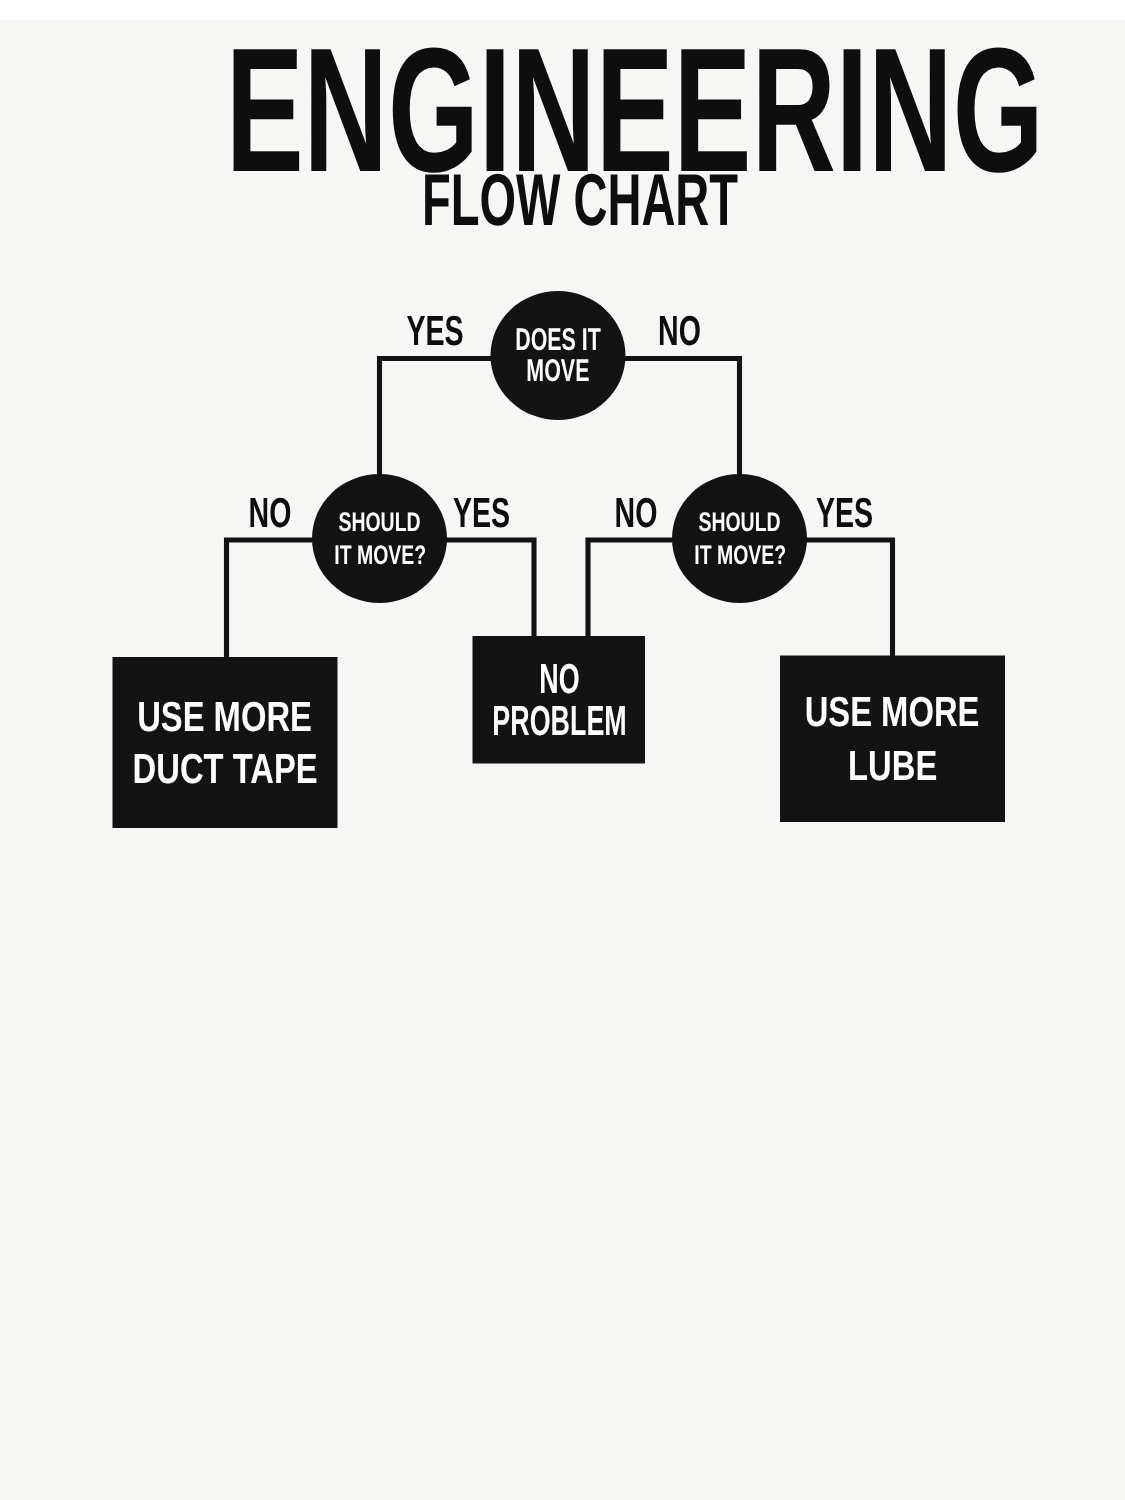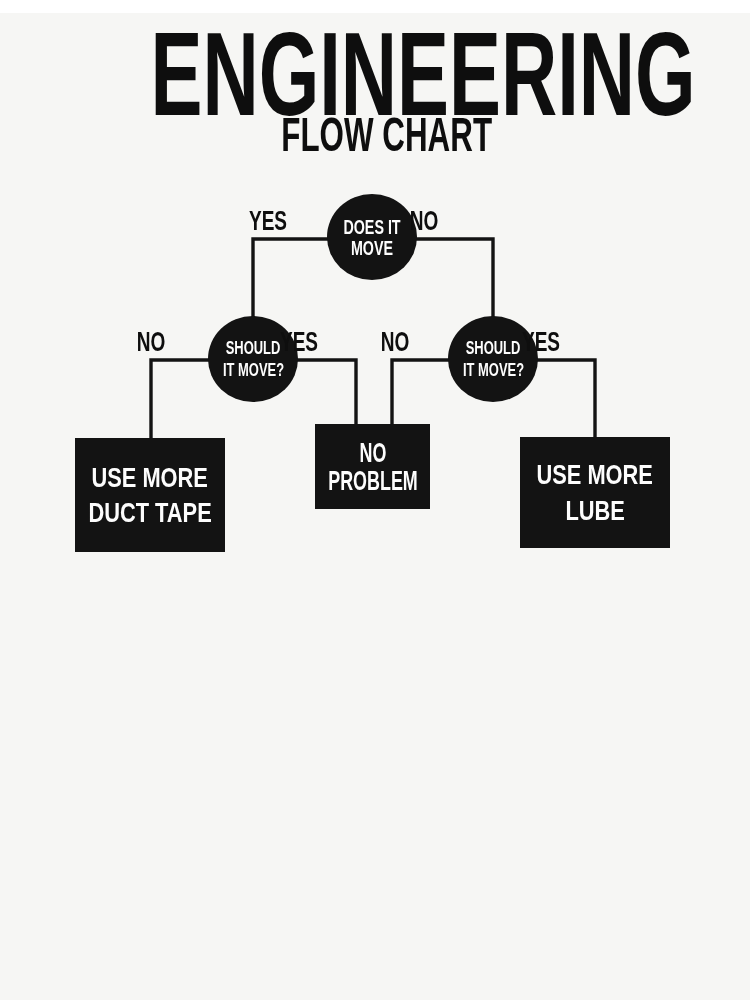--- a/index.html
+++ b/index.html
@@ -88,20 +88,21 @@
   }
   #node-root { left: 327px; top: 194px; font-size: 21px; }
   #node-root span { line-height: 21px; transform: scaleX(0.68); }
   #node-left  { left: 208px; top: 316px; font-size: 18px; }
   #node-right { left: 448px; top: 316px; font-size: 18px; }
   #node-left span, #node-right span { line-height: 22px; transform: scaleX(0.72); }
   
   .blabel {
     position: absolute;
     width: 100px;
+    text-align: center;
     font-size: 28px;
     font-weight: bold;
     line-height: 1;
     color: #0e0e0e;
     white-space: nowrap;
   }
   .blabel span {
     display: inline-block;
     transform: scaleX(0.68);
     transform-origin: 50% 50%;

